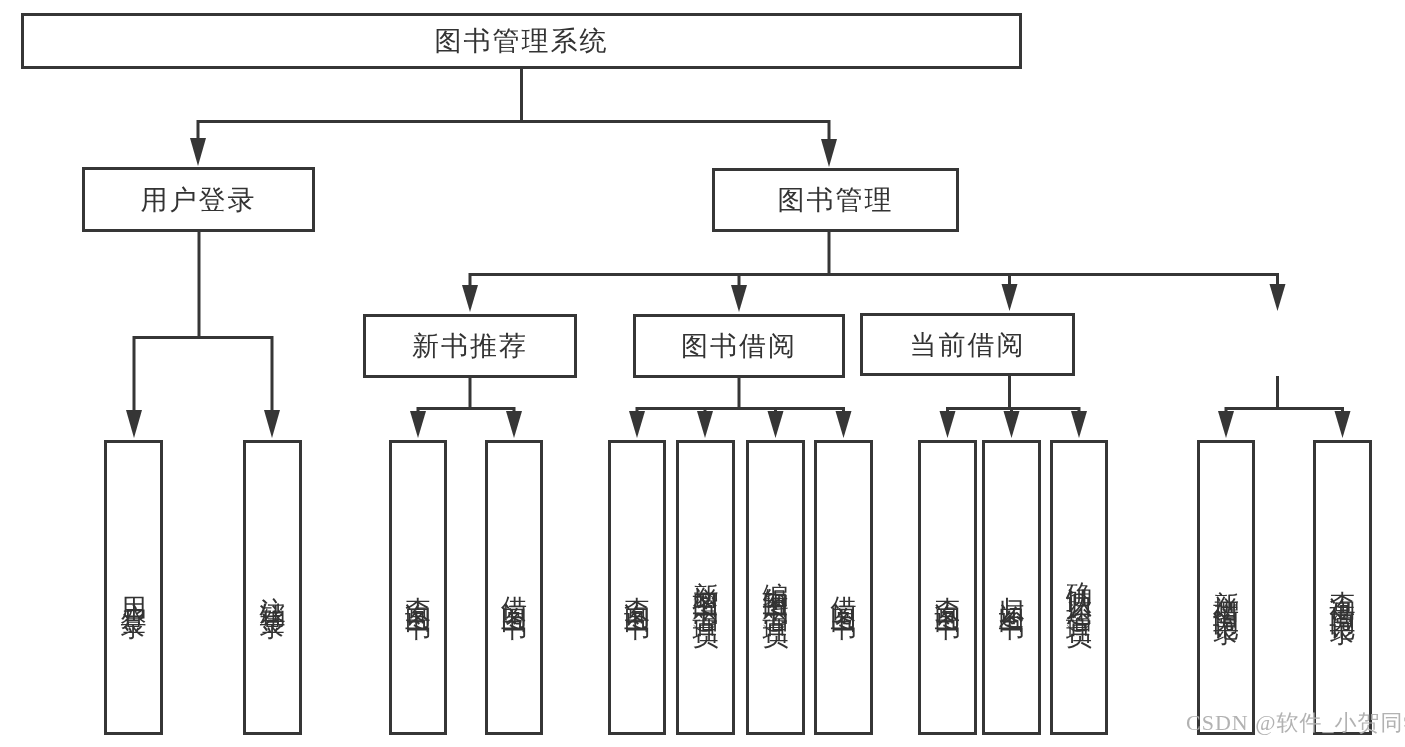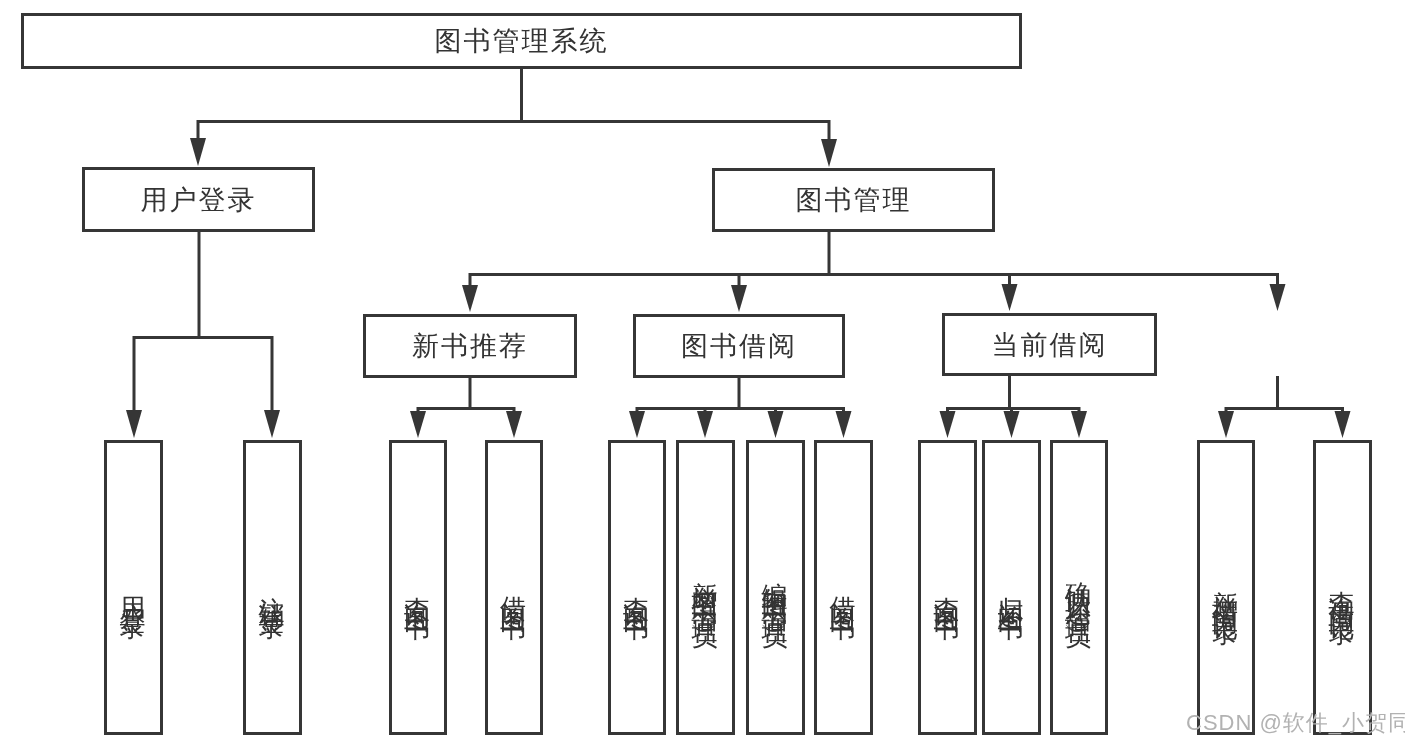--- a/index.html
+++ b/index.html
@@ -1,19 +1,19 @@
 <!DOCTYPE html>
 <html><head>
 <meta charset="utf-8">
 <style>
   html, body { margin:0; padding:0; background:#ffffff; }
   .stage {
     position:relative; width:1405px; height:747px;
     background:#ffffff; overflow:hidden;
-    font-family:Liberation Sans, sans-serif;
+    font-family:Liberation Serif, serif;
     color:#333333;
   }
   svg.connectors { position:absolute; left:0; top:0; width:1405px; height:747px; }
   svg.connectors path { stroke:#363636; stroke-width:3; fill:none; }
   svg.connectors polygon { fill:#363636; stroke:none; }
   .box {
     position:absolute; box-sizing:border-box;
     border:3px solid #363636; background:#ffffff;
     display:flex; align-items:center; justify-content:center;
   }
@@ -96,31 +96,31 @@
     </g>
   </svg>
 
   <div class="box" style="left:21px; top:13px; width:1001px; height:56px;">
     <span class="hlabel">图书管理系统</span>
   </div>
 
   <div class="box" style="left:82px; top:167px; width:233px; height:65px;">
     <span class="hlabel">用户登录</span>
   </div>
-  <div class="box" style="left:712px; top:168px; width:283px; height:64px;">
+  <div class="box" style="left:712px; top:168px; width:247px; height:64px;">
     <span class="hlabel">图书管理</span>
   </div>
 
   <div class="box" style="left:633px; top:314px; width:212px; height:64px;">
     <span class="hlabel">图书借阅</span>
   </div>
   <div class="box" style="left:363px; top:314px; width:214px; height:64px;">
     <span class="hlabel">新书推荐</span>
   </div>
-  <div class="box" style="left:942px; top:313px; width:215px; height:63px;">
+  <div class="box" style="left:860px; top:313px; width:215px; height:63px;">
     <span class="hlabel">当前借阅</span>
   </div>
 
   <div class="box leaf" style="left:104px; width:59px;">
     <span class="vlabel">用户登录</span>
   </div>
   <div class="box leaf" style="left:243px; width:59px;">
     <span class="vlabel">注销登录</span>
   </div>
 

